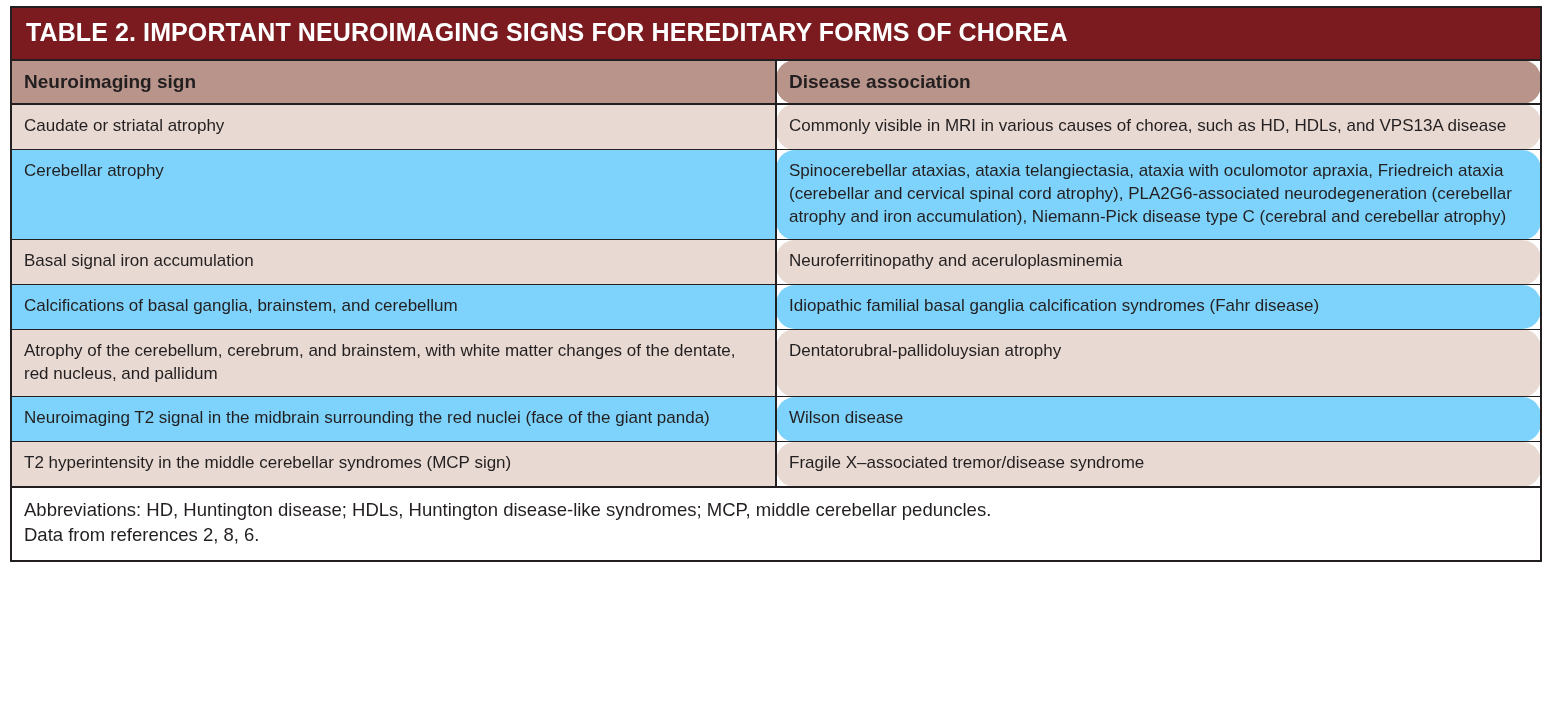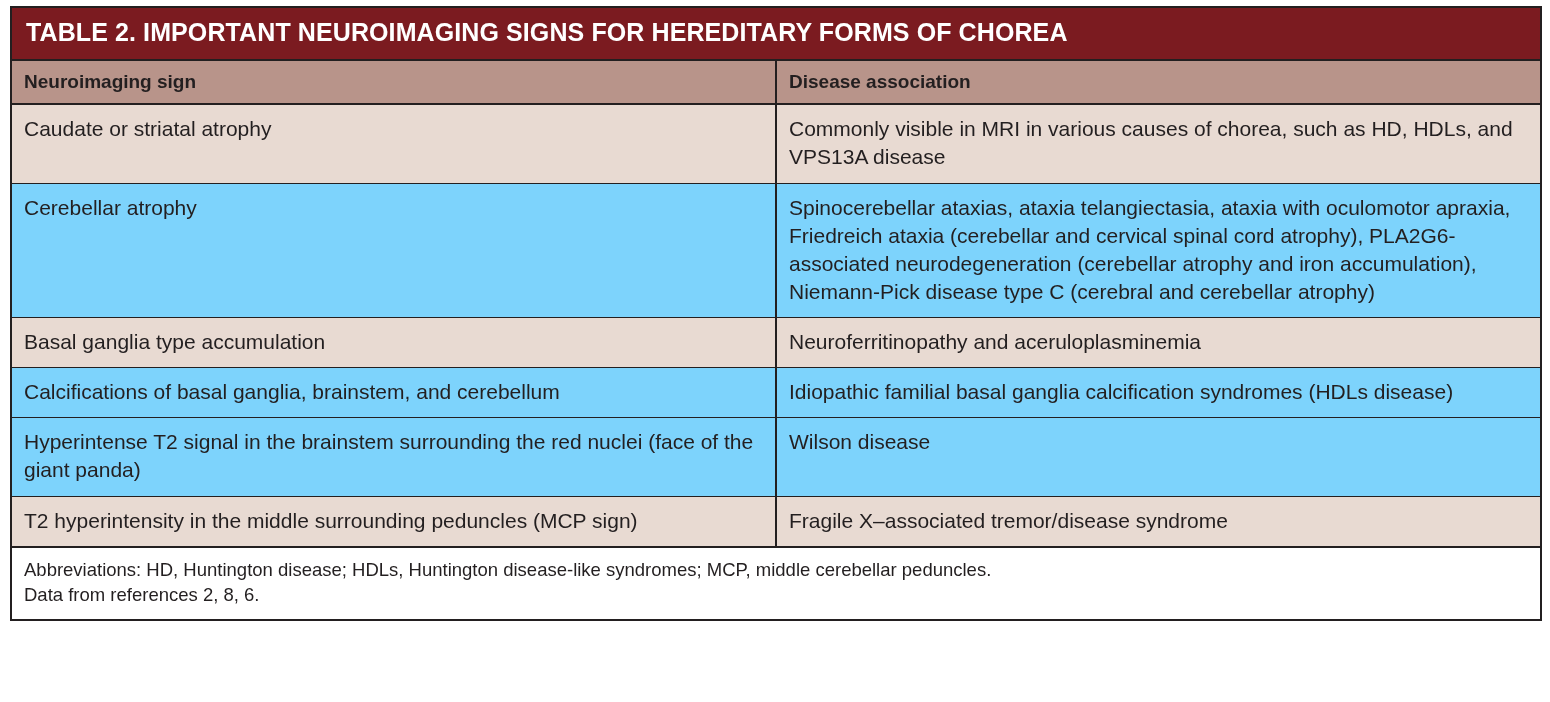--- a/index.html
+++ b/index.html
@@ -48,35 +48,35 @@
     font-size: 19px;
     font-weight: bold;
     padding: 10px 12px 11px 12px;
     border: 2px solid #231f20;
     line-height: 1.15;
     vertical-align: middle;
   }
 
   
   td.cell {
-    font-size: 21px;
+    font-size: 17px;
     color: #231f20;
     padding: 10px 12px 11px 12px;
     border-left: 2px solid #231f20;
     border-right: 2px solid #231f20;
     border-top: 1.6px solid #231f20;
     border-bottom: 1.6px solid #231f20;
     line-height: 1.34;
     vertical-align: top;
   }
   tr.shade td.cell { background: #e8dad2; }
   tr.plain td.cell { background: #7dd3fc; }
 
   td.col-left  { width: 706px; }
-  td.col-right { width: 818px; }
+  td.col-right { width: 818px; border-radius: 19px; }
 
   
   td.footnote {
     background: #ffffff;
     font-size: 18.5px;
     color: #231f20;
     padding: 10px 25px 12px 12px;
     border: 2px solid #231f20;
     line-height: 1.34;
     vertical-align: top;
@@ -102,37 +102,41 @@
         <td class="cell col-left">Caudate or striatal atrophy</td>
         <td class="cell col-right">Commonly visible in MRI in various causes of chorea, such as HD, HDLs, and VPS13A disease</td>
       </tr>
 
       <tr class="plain">
         <td class="cell col-left">Cerebellar atrophy</td>
         <td class="cell col-right">Spinocerebellar ataxias, ataxia telangiectasia, ataxia with oculomotor apraxia, Friedreich ataxia (cerebellar and cervical spinal cord atrophy), PLA2G6-associated neurodegeneration (cerebellar atrophy and iron accumulation), Niemann-Pick disease type C (cerebral and cerebellar atrophy)</td>
       </tr>
 
       <tr class="shade">
-        <td class="cell col-left">Basal ganglia type accumulation</td>
+        <td class="cell col-left">Basal signal iron accumulation</td>
         <td class="cell col-right">Neuroferritinopathy and aceruloplasminemia</td>
       </tr>
 
       <tr class="plain">
         <td class="cell col-left">Calcifications of basal ganglia, brainstem, and cerebellum</td>
-        <td class="cell col-right">Idiopathic familial basal ganglia calcification syndromes (HDLs disease)</td>
+        <td class="cell col-right">Idiopathic familial basal ganglia calcification syndromes (Fahr disease)</td>
       </tr>
 
+      <tr class="shade">
+        <td class="cell col-left">Atrophy of the cerebellum, cerebrum, and brainstem, with white matter changes of the dentate, red nucleus, and pallidum</td>
+        <td class="cell col-right">Dentatorubral-pallidoluysian atrophy</td>
+      </tr>
 
       <tr class="plain">
-        <td class="cell col-left">Hyperintense T2 signal in the brainstem surrounding the red nuclei (face of the giant panda)</td>
+        <td class="cell col-left">Neuroimaging T2 signal in the midbrain surrounding the red nuclei (face of the giant panda)</td>
         <td class="cell col-right">Wilson disease</td>
       </tr>
 
       <tr class="shade">
-        <td class="cell col-left">T2 hyperintensity in the middle surrounding peduncles (MCP sign)</td>
+        <td class="cell col-left">T2 hyperintensity in the middle cerebellar syndromes (MCP sign)</td>
         <td class="cell col-right">Fragile X–associated tremor/disease syndrome</td>
       </tr>
 
       <tr>
         <td class="footnote" colspan="2">
           <span class="fn-line">Abbreviations: HD, Huntington disease; HDLs, Huntington disease-like syndromes; MCP, middle cerebellar peduncles.</span>
           <span class="fn-line">Data from references 2, 8, 6.</span>
         </td>
       </tr>
     </tbody>

